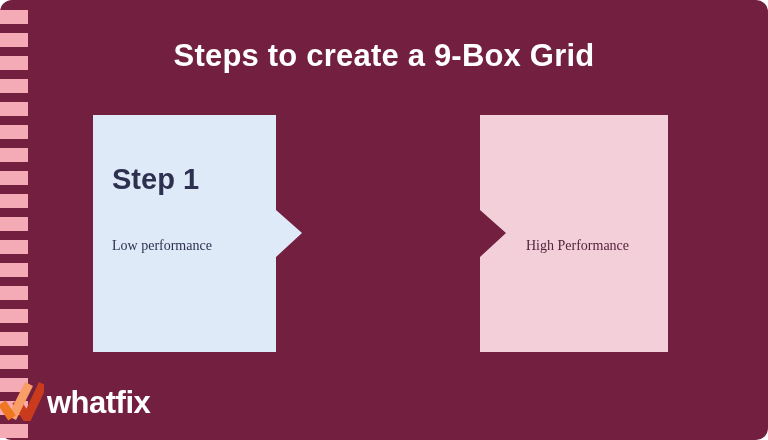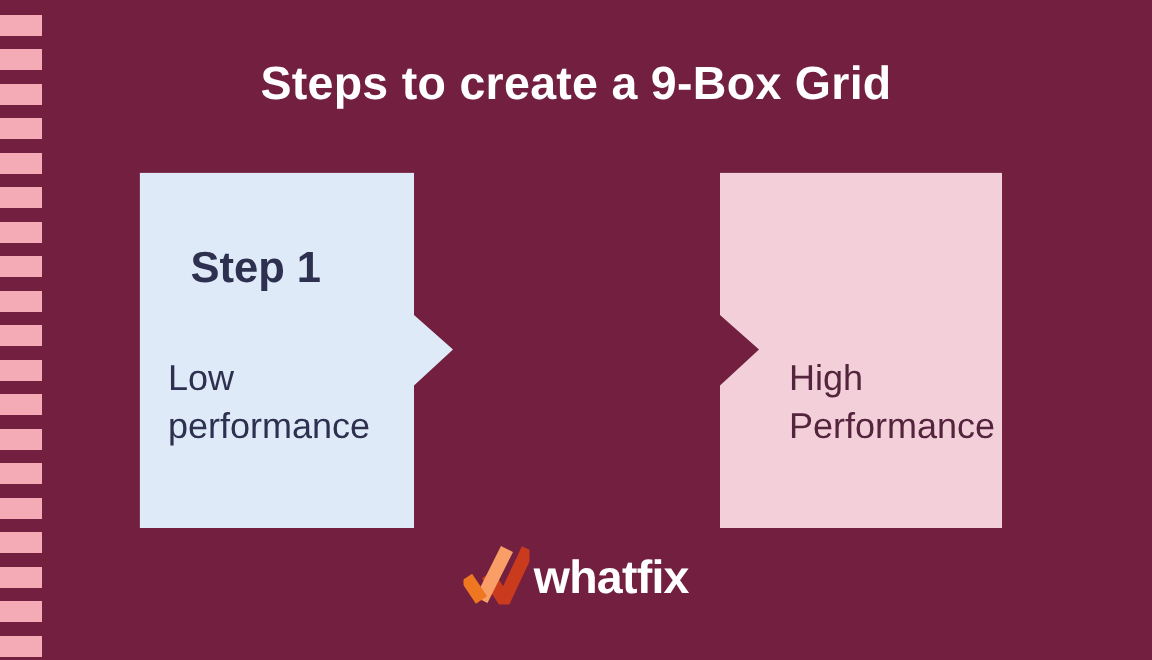--- a/index.html
+++ b/index.html
@@ -5,20 +5,21 @@
   html, body { margin: 0; padding: 0; }
   body {
     width: 768px; height: 440px;
     font-family: "Liberation Sans", sans-serif;
     overflow: hidden;
   }
   .canvas {
     position: relative;
     width: 768px; height: 440px;
     background: var(--background, #721f40);
+    border-radius: 12px;
   }
 
   
   .stripes {
     position: absolute;
     left: 0; top: 10px;
     width: 28px; height: 428px;
     background: repeating-linear-gradient(
       to bottom,
       var(--stripe, #f5abb6) 0px, var(--stripe, #f5abb6) 14px,
@@ -60,40 +61,39 @@
     background: var(--step3_bg, #f2cfd9);
     clip-path: polygon(0 0, 188px 0, 188px 237px, 0 237px, 0 142px, 26px 118px, 0 95px);
   }
 
   .step-label {
     position: absolute;
     top: 50px;
     font-size: 29px;
     font-weight: 700;
     line-height: 1;
-    margin-left: 15px;
   }
   .step-desc {
     position: absolute;
     top: 122px;
-    font-size: 24px;
+    font-size: 14px;
     font-weight: 500;
     line-height: 1.35;
     width: 150px;
+    font-family: Liberation Serif, serif;
   }
   .step-box-1 .step-label, .step-box-1 .step-desc { left: 19px; color: var(--step1_text, #2e3050); }
   .step-box-2 .step-label, .step-box-2 .step-desc { left: 48px; color: var(--step2_text, #f26e21); }
   .step-box-3 .step-label { left: 46px; color: var(--step3_title_text, #7c2147); }
   .step-box-3 .step-desc  { left: 46px; color: var(--step3_desc_text, #53243c); }
 
   .logo {
     position: absolute;
-    left: 0; right: 0; top: 363px;
+    left: 0; right: 0; top: 381px;
     display: flex;
-    justify-content: center;
     align-items: flex-end;
     gap: 3px;
   }
   .logo-mark { width: 44px; height: 40px; }
   .logo-text {
     color: var(--logo_text, #ffffff);
     font-size: 31px;
     font-weight: 700;
     letter-spacing: -0.5px;
     line-height: 1;

